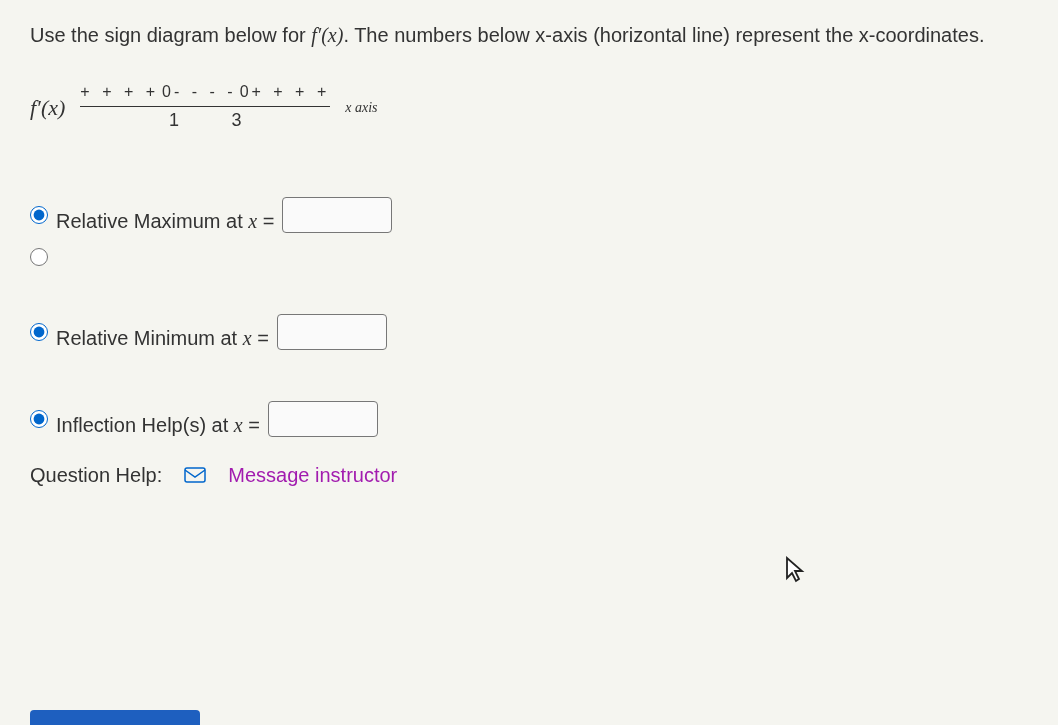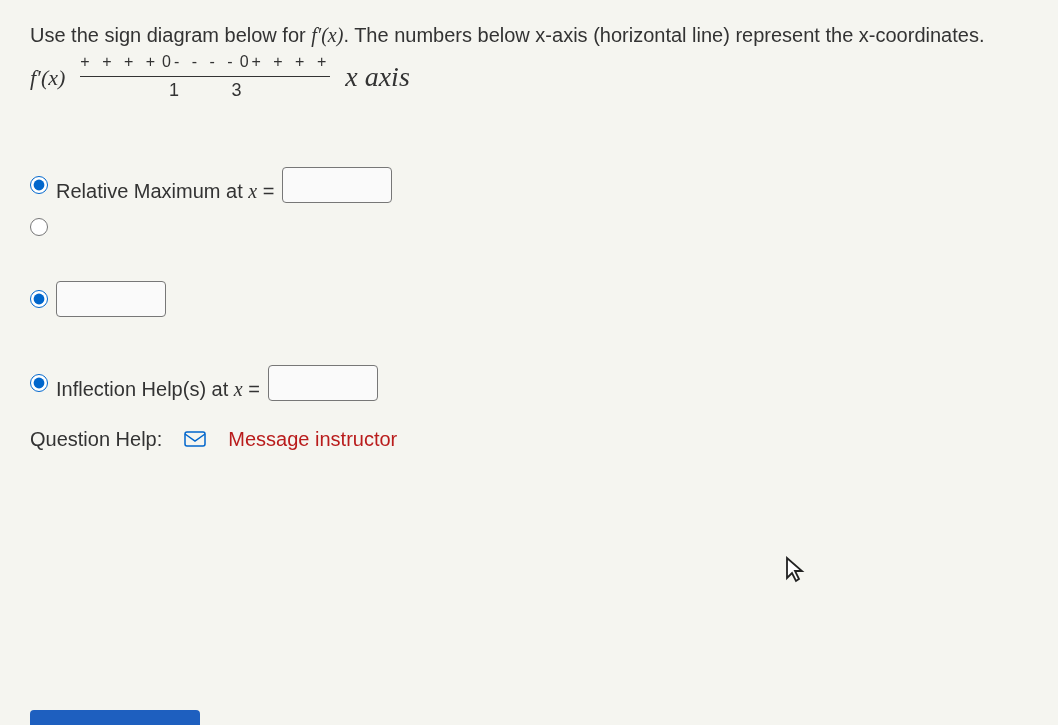--- a/index.html
+++ b/index.html
@@ -12,20 +12,21 @@
       background: #f5f5f0;
       padding: 20px 30px;
       color: #333;
       width: 1058px;
       height: 725px;
       position: relative;
       font-size: 20px;
       line-height: 1.5;
     }
     .instruction {
+      margin-bottom: 30px;
     }
     .math-italic {
       font-style: italic;
       font-family: 'Times New Roman', serif;
     }
     .sign-diagram {
       display: flex;
       align-items: center;
       margin-bottom: 60px;
       gap: 15px;
@@ -58,21 +59,21 @@
       display: flex;
       font-size: 18px;
     }
     .nums-row span {
       flex: 1;
       text-align: center;
     }
     .axis-label {
       font-family: 'Times New Roman', serif;
       font-style: italic;
-      font-size: 28px;
+      font-size: 14px;
     }
     .question-group {
       margin-bottom: 45px;
     }
     .radio-row {
       display: flex;
       align-items: center;
       margin-bottom: 12px;
       gap: 8px;
     }
@@ -99,21 +100,21 @@
       align-items: center;
       gap: 22px;
       margin-top: 15px;
     }
     .mail-svg {
       stroke: #0066cc;
       fill: none;
       stroke-width: 1.5;
     }
     .link {
-      color: #b91c1c;
+      color: #a21caf;
     }
     .cursor {
       position: absolute;
       right: 250px;
       bottom: 130px;
       font-size: 26px;
       color: #222;
     }
     .blue-btn {
       position: absolute;
@@ -163,20 +164,23 @@
     <input type="text" class="answer-input" style="">
   </div>
   <div class="radio-row">
     <input type="radio" name="max" style="">
   </div>
 </div>
 
 <div class="question-group">
   <div class="radio-row">
     <input type="radio" name="min" checked="" style="">
+    <span class="radio-label">
+      <span>Relative Minimum at </span><span class="math-italic">x</span><span> = </span>
+    </span>
     <input type="text" class="answer-input" style="">
   </div>
 </div>
 
 <div class="question-group" style="margin-bottom:20px">
   <div class="radio-row">
     <input type="radio" name="infl" checked="" style="">
     <span class="radio-label">
       <span>Inflection Help(s) at </span><span class="math-italic">x</span><span> = </span>
     </span>

